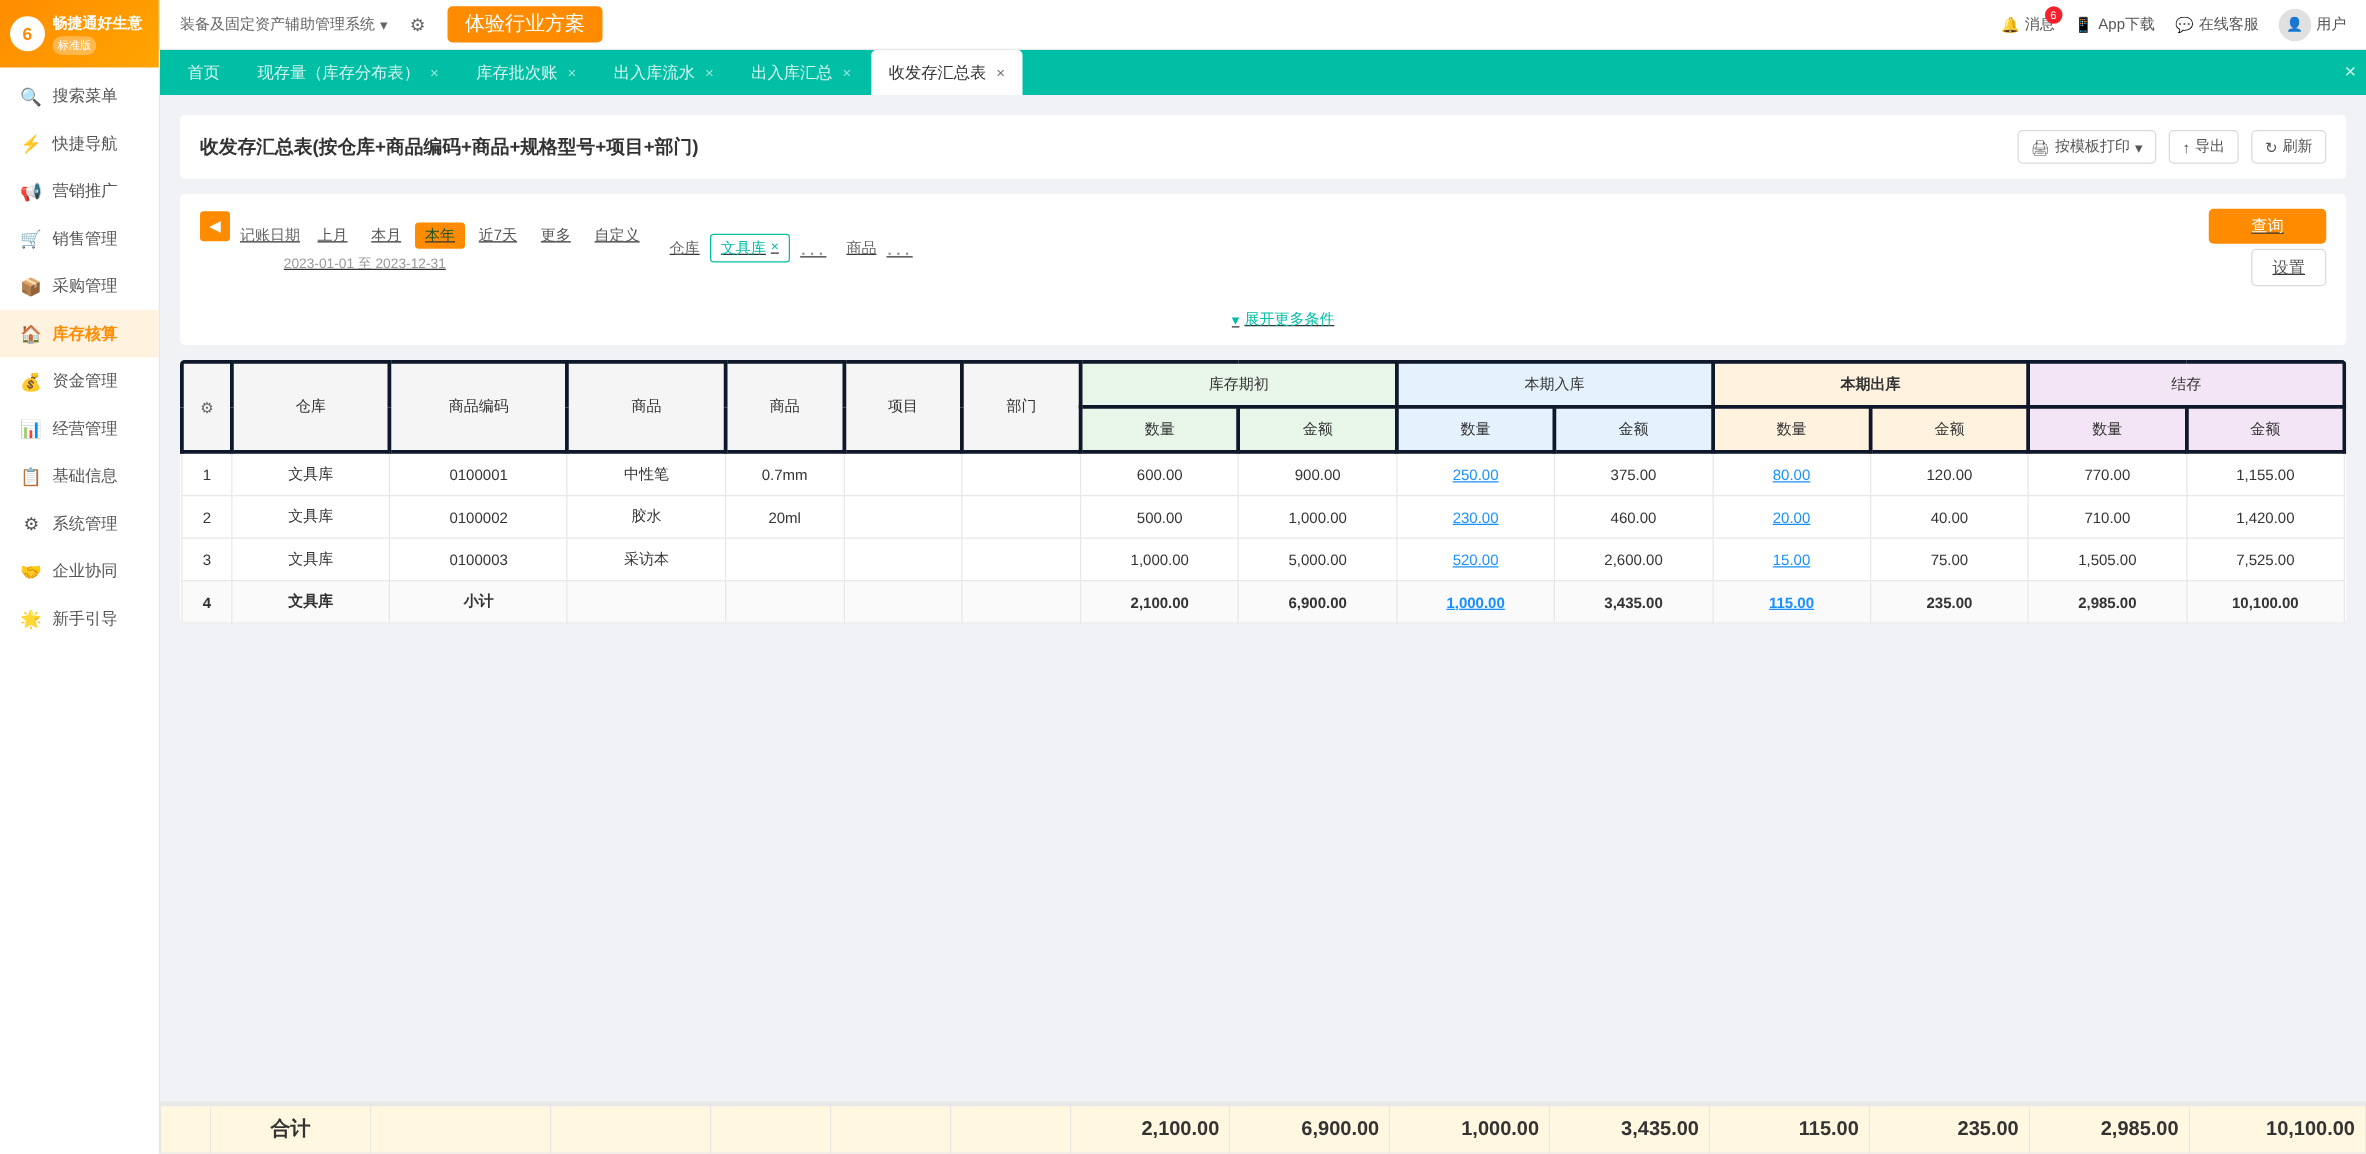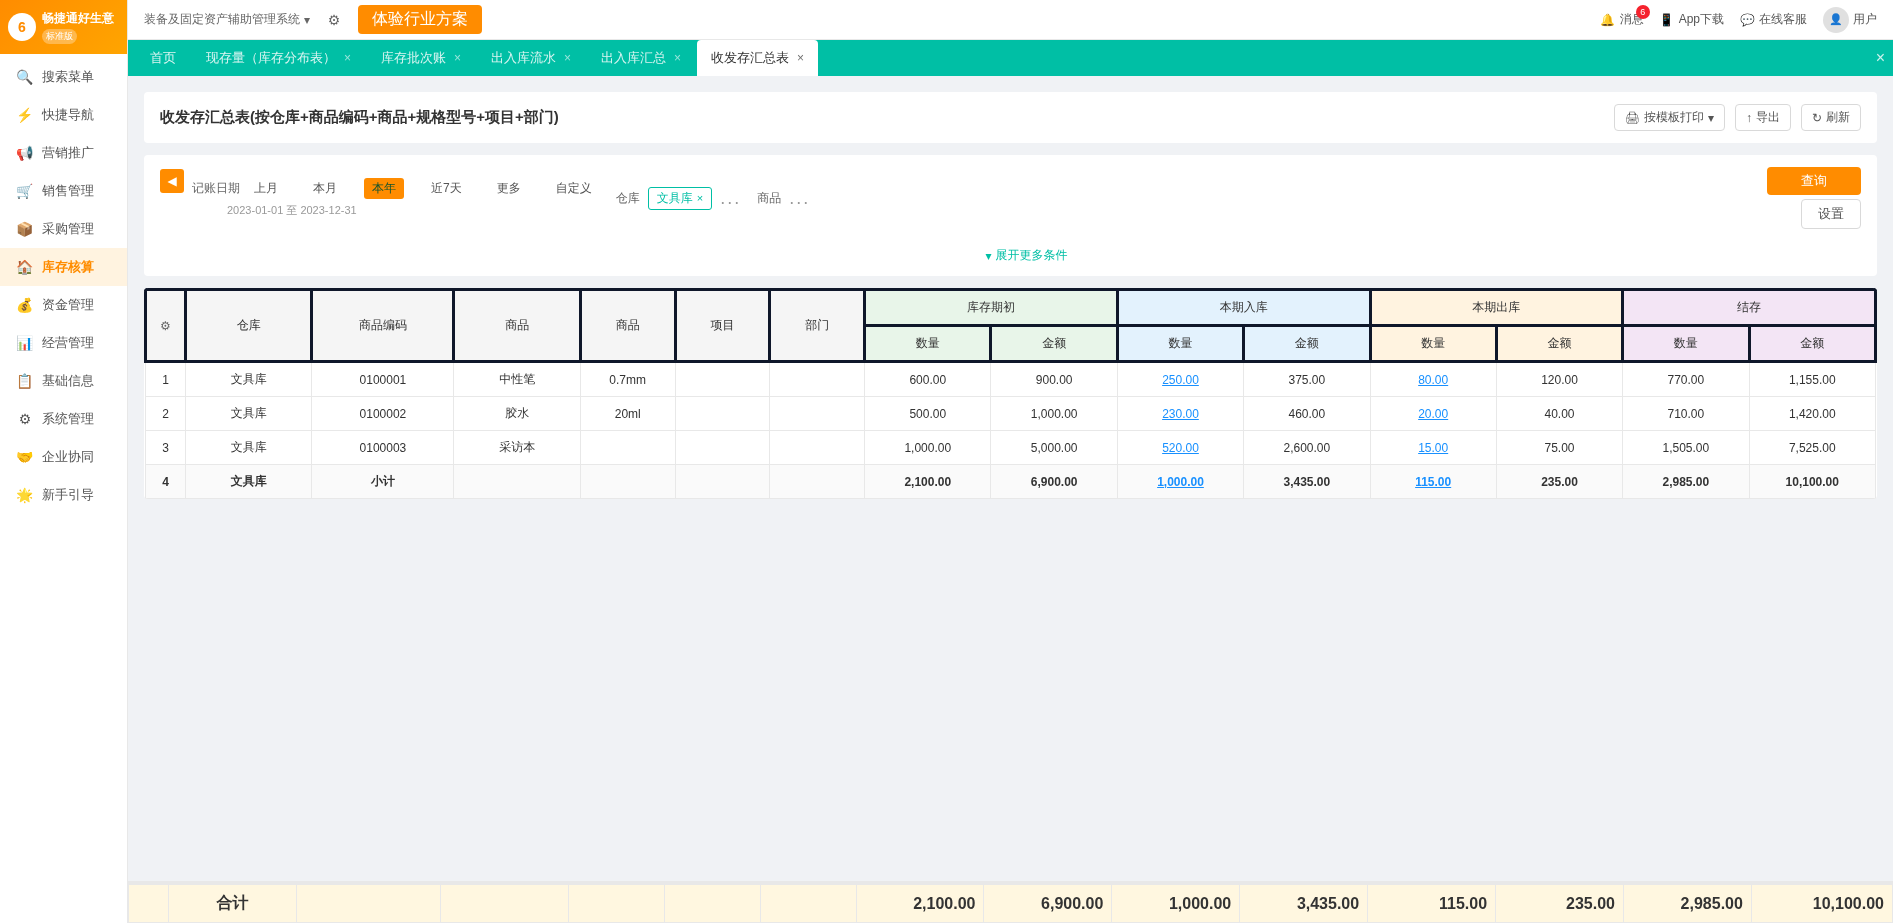--- a/index.html
+++ b/index.html
@@ -78,21 +78,21 @@
       font-size: 12px; color: #555; background: #fff;
     }
 
     
     .filter-area {
       background: #fff; padding: 12px 16px; margin-bottom: 12px;
       border-radius: 4px;
     }
     .filter-row { display: flex; align-items: center; gap: 16px; flex-wrap: wrap; }
     .filter-label { color: #666; font-size: 12px; white-space: nowrap; }
-    .date-btns { display: flex; align-items: center; gap: 19px; }
+    .date-btns { display: flex; align-items: center; gap: 3px; }
     .date-btn { padding: 2px 8px; border-radius: 3px; cursor: pointer; font-size: 12px; color: #555; border: none; background: none; }
     .date-btn.active { background: #ff8c00; color: #14532d; border-radius: 3px; }
     .date-range-text { font-size: 11px; color: #999; margin-top: 2px; }
     .warehouse-tag {
       display: flex; align-items: center; gap: 4px; padding: 2px 8px;
       border: 1px solid #00bfa5; border-radius: 3px; color: #00bfa5; font-size: 12px;
     }
     .warehouse-tag .tag-close { cursor: pointer; font-size: 11px; }
     .filter-more { color: #999; font-size: 18px; letter-spacing: 2px; cursor: pointer; }
     .expand-btn {
@@ -283,21 +283,21 @@
             <span>刷新</span>
           </button>
         </div>
       </div>
 
       <div class="filter-area">
         <div style="display:flex; align-items:flex-start; gap:8px;">
 
           <div style="width:24px; height:24px; background:#ff8c00; border-radius:3px; display:flex; align-items:center; justify-content:center; color:#fff; cursor:pointer; flex-shrink:0; margin-top:2px;">◀</div>
 
-          <div style="flex:1;">
+          <div style="flex:1;text-decoration:underline;">
             <div class="filter-row">
 
               <div style="display:flex; align-items:flex-start; flex-direction:column; gap:2px;">
                 <div style="display:flex; align-items:center; gap:6px;">
                   <span class="filter-label">记账日期</span>
                   <div class="date-btns">
                     <button class="date-btn">上月</button>
                     <button class="date-btn">本月</button>
                     <button class="date-btn active">本年</button>
                     <button class="date-btn">近7天</button>
@@ -347,21 +347,21 @@
                   <span>⚙</span>
                 </th>
                 <th rowspan="2" class="col-warehouse">仓库</th>
                 <th rowspan="2" class="col-code">商品编码</th>
                 <th rowspan="2" class="col-name">商品</th>
                 <th rowspan="2" class="col-spec">商品</th>
                 <th rowspan="2" class="col-project">项目</th>
                 <th rowspan="2" class="col-dept">部门</th>
                 <th colspan="2" style="background:#e8f5e9;">库存期初</th>
                 <th colspan="2" style="background:#e3f2fd;">本期入库</th>
-                <th colspan="2" style="background:#fff3e0;">本期出库</th>
+                <th colspan="2" style="background:#fff3e0;font-weight:bold;">本期出库</th>
                 <th colspan="2" style="background:#f3e5f5;">结存</th>
               </tr>
               <tr class="thead-group">
                 <th class="col-num" style="background:#e8f5e9;">数量</th>
                 <th class="col-amt" style="background:#e8f5e9;">金额</th>
                 <th class="col-num" style="background:#e3f2fd;">数量</th>
                 <th class="col-amt" style="background:#e3f2fd;">金额</th>
                 <th class="col-num" style="background:#fff3e0;">数量</th>
                 <th class="col-amt" style="background:#fff3e0;">金额</th>
                 <th class="col-num" style="background:#f3e5f5;">数量</th>

